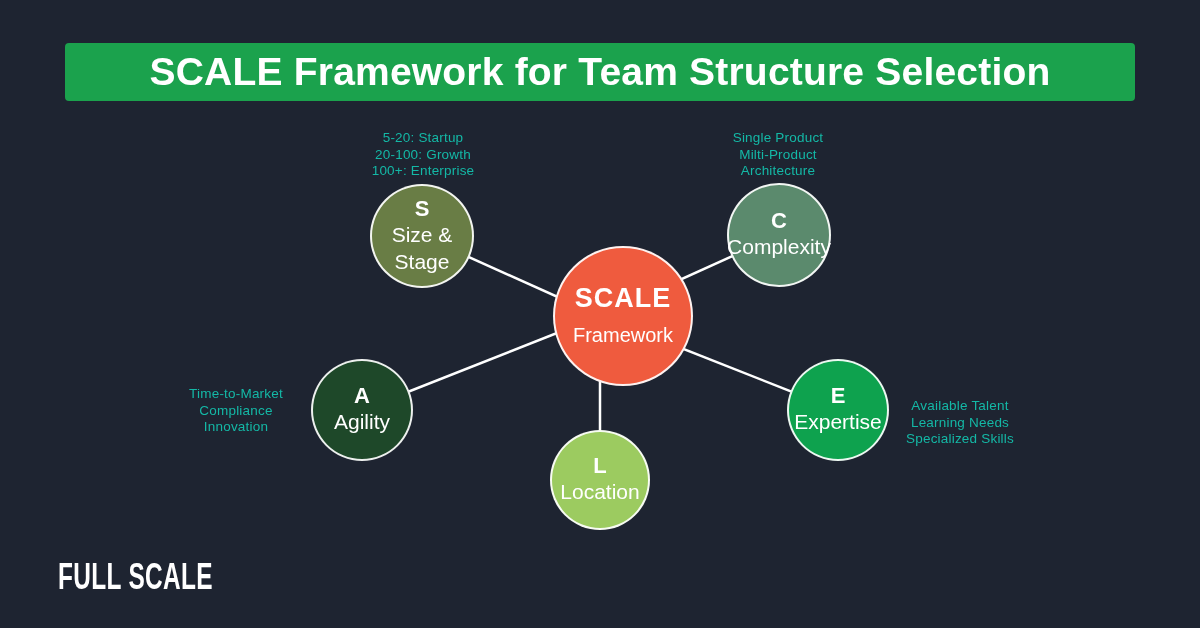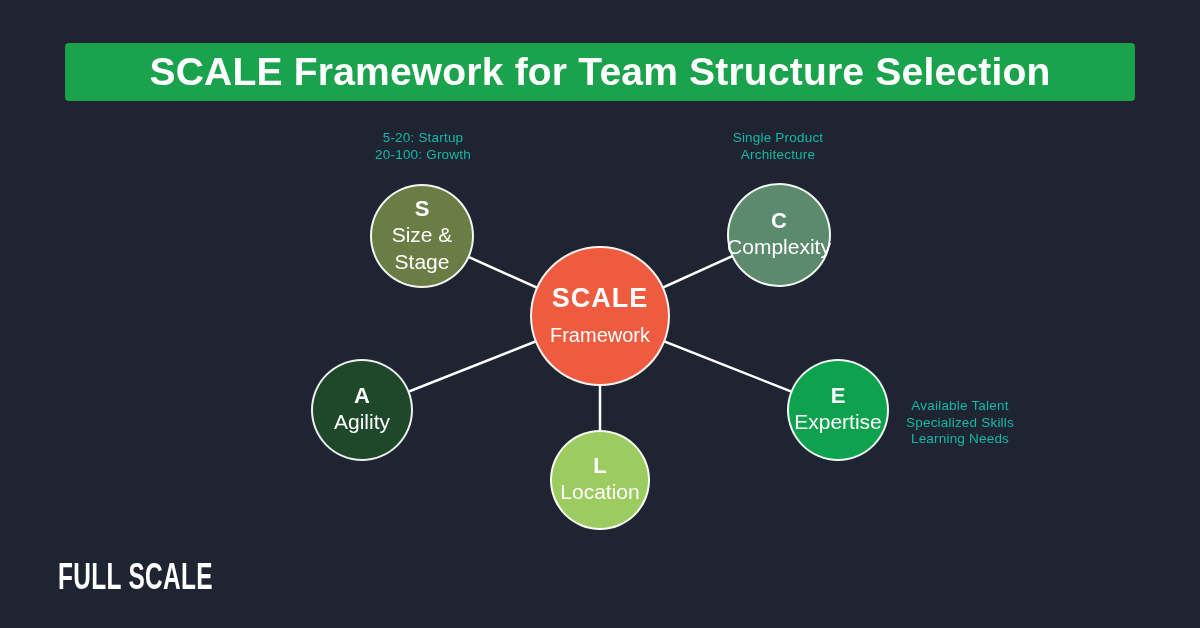--- a/index.html
+++ b/index.html
@@ -74,56 +74,63 @@
   </div>
 
   <svg class="lines" width="1200" height="628">
     <line x1="600" y1="316" x2="422" y2="236" stroke="#ffffff" stroke-width="2.5"></line>
     <line x1="600" y1="316" x2="779" y2="235" stroke="#ffffff" stroke-width="2.5"></line>
     <line x1="600" y1="316" x2="362" y2="410" stroke="#ffffff" stroke-width="2.5"></line>
     <line x1="600" y1="316" x2="838" y2="410" stroke="#ffffff" stroke-width="2.5"></line>
     <line x1="600" y1="316" x2="600" y2="480" stroke="#ffffff" stroke-width="2.5"></line>
   </svg>
 
-  <div class="node node-center" style="left: 530px; top: 246px; width: 140px; height: 140px; background-color: rgb(239, 91, 62);">
+  <div class="node node-center" style="left: 553px; top: 246px; width: 140px; height: 140px; background-color: rgb(239, 91, 62);">
     <div class="letter">SCALE</div>
     <div class="label">Framework</div>
   </div>
 
   <div class="node" style="left: 370px; top: 184px; width: 104px; height: 104px; background-color: rgb(105, 125, 69);">
     <div class="letter">S</div>
     <div class="label">Size &amp; Stage</div>
   </div>
   <div class="annotation" style="left:313px; top:130px; width:220px;">
     <div>5-20: Startup</div>
     <div>20-100: Growth</div>
+    <div>100+: Enterprise</div>
   </div>
 
   <div class="node" style="left: 727px; top: 183px; width: 104px; height: 104px; background-color: rgb(91, 138, 109);">
     <div class="letter">C</div>
     <div class="label">Complexity</div>
   </div>
   <div class="annotation" style="left:668px; top:130px; width:220px;">
     <div>Single Product</div>
+    <div>Milti-Product</div>
     <div>Architecture</div>
   </div>
 
   <div class="node" style="left: 311px; top: 359px; width: 102px; height: 102px; background-color: rgb(30, 72, 41);">
     <div class="letter">A</div>
     <div class="label">Agility</div>
+  </div>
+  <div class="annotation" style="left:126px; top:386px; width:220px;">
+    <div>Time-to-Market</div>
+    <div>Compliance</div>
+    <div>Innovation</div>
   </div>
 
   <div class="node" style="left: 787px; top: 359px; width: 102px; height: 102px; background-color: rgb(14, 162, 78);">
     <div class="letter">E</div>
     <div class="label">Expertise</div>
   </div>
   <div class="annotation" style="left:850px; top:398px; width:220px;">
     <div>Available Talent</div>
+    <div>Learning Needs</div>
     <div>Specialized Skills</div>
-    <div>Learning Needs</div>
   </div>
 
   <div class="node" style="left: 550px; top: 430px; width: 100px; height: 100px; background-color: rgb(156, 203, 96);">
     <div class="letter">L</div>
     <div class="label">Location</div>
   </div>
 
   <div class="logo">FULL SCALE</div>
 
 </div>

